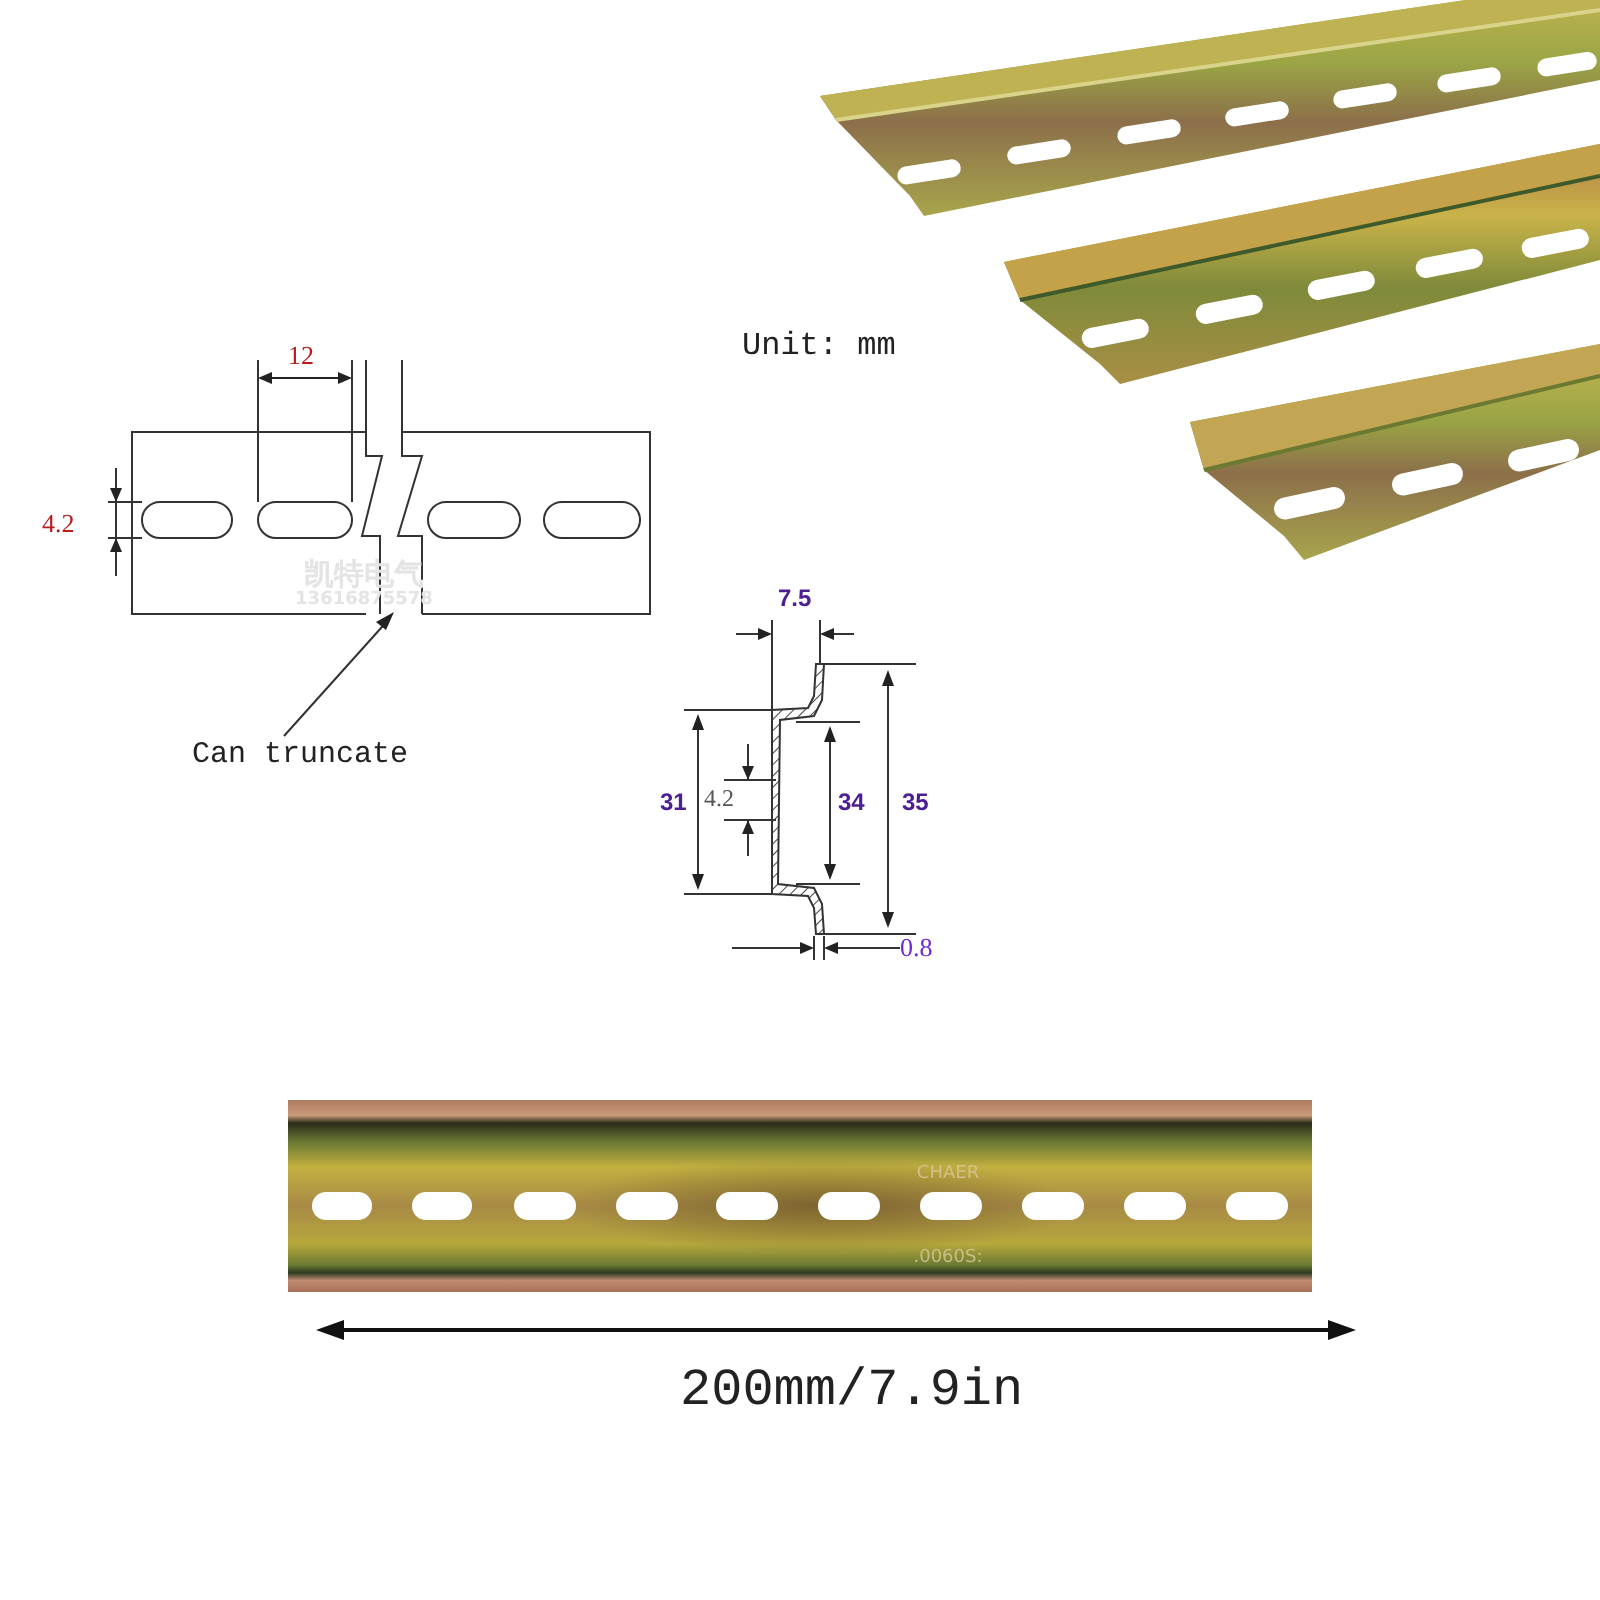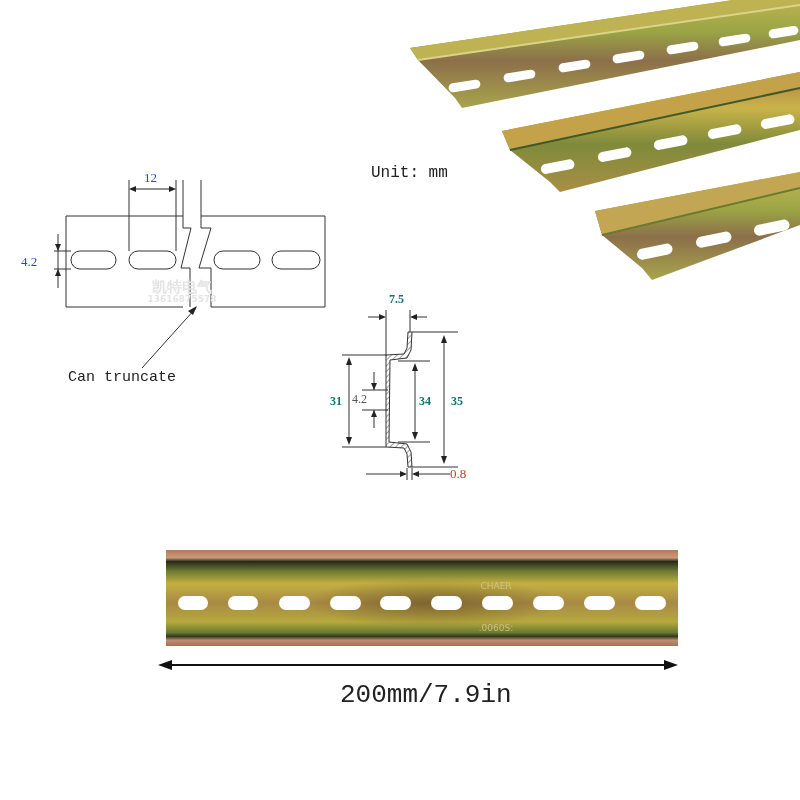--- a/index.html
+++ b/index.html
@@ -1,19 +1,19 @@
 <!DOCTYPE html>
 <html><head>
 <meta charset="utf-8">
 <style>
   html, body { margin:0; padding:0; background:#ffffff; }
   body { width:800px; height:800px; position:relative; overflow:hidden; font-family:"DejaVu Serif", serif; }
   .abs { position:absolute; }
-  .serif-label { font-family:"Liberation Serif", "DejaVu Serif", serif; color:#1d4ed8; }
-  .sans-label { font-family:Liberation Serif, serif; color:#0f766e; font-weight:bold; }
+  .serif-label { font-family:"Liberation Serif", "DejaVu Serif", serif; color:#b91c1c; }
+  .sans-label { font-family:Liberation Sans, sans-serif; color:#4c1d95; font-weight:bold; }
   .mono-label { font-family:"Liberation Mono", "DejaVu Sans Mono", monospace; color:#222; }
   svg { position:absolute; left:0; top:0; }
 </style>
 </head>
 <body>
 
 <div class="abs" style="left:0;top:0;width:340px;height:400px;">
   <svg width="340" height="400">
     <g stroke="#333" stroke-width="1" fill="none">
 
@@ -48,21 +48,21 @@
       <polygon points="58,269 55,276 61,276"></polygon>
 
       <polygon points="197,306 188,311 193,315"></polygon>
     </g>
 
     <text x="182" y="292" text-anchor="middle" font-family="DejaVu Sans, sans-serif" font-size="15" font-weight="bold" fill="#e4e4e4">凯特电气</text>
     <text x="182" y="302" text-anchor="middle" font-family="DejaVu Sans, sans-serif" font-size="9" font-weight="bold" fill="#e4e4e4">13616875578</text>
   </svg>
   <div class="abs serif-label" style="left:144px;top:170px;font-size:13px;">12</div>
   <div class="abs serif-label" style="left:21px;top:254px;font-size:13px;">4.2</div>
-  <div class="abs mono-label" style="left:68px;top:369px;font-size:15px;">Can truncate</div>
+  <div class="abs mono-label" style="left:96px;top:369px;font-size:15px;">Can truncate</div>
 </div>
 
 <div class="abs mono-label" style="left:371px;top:164px;font-size:16px;letter-spacing:0px;">Unit: mm</div>
 
 <div class="abs" style="left:330px;top:280px;width:170px;height:210px;">
   <svg width="170" height="210">
     <defs>
       <pattern id="hatch" width="4" height="4" patternUnits="userSpaceOnUse" patternTransform="rotate(45)">
         <line x1="0" y1="0" x2="0" y2="4" stroke="#444" stroke-width="1"></line>
       </pattern>
@@ -112,21 +112,21 @@
       <polygon points="44,130 41,137 47,137"></polygon>
       <polygon points="77,194 70,191 70,197"></polygon>
       <polygon points="82,194 89,191 89,197"></polygon>
     </g>
   </svg>
   <div class="abs sans-label" style="left:59px;top:12px;font-size:12px;">7.5</div>
   <div class="abs sans-label" style="left:0px;top:114px;font-size:12px;">31</div>
   <div class="abs serif-label" style="left:22px;top:112px;font-size:12px;color:#555;">4.2</div>
   <div class="abs sans-label" style="left:89px;top:114px;font-size:12px;">34</div>
   <div class="abs sans-label" style="left:121px;top:114px;font-size:12px;text-align:center;">35</div>
-  <div class="abs serif-label" style="left:120px;top:186px;font-size:13px;color:#c2410c;">0.8</div>
+  <div class="abs serif-label" style="left:120px;top:186px;font-size:13px;color:#6d28d9;">0.8</div>
 </div>
 
 <div class="abs" style="left:400px;top:0;width:400px;height:290px;">
   <svg width="400" height="290">
     <defs>
       <linearGradient id="g1" x1="0" y1="0" x2="0" y2="1">
         <stop offset="0" stop-color="#c9b653"></stop>
         <stop offset="0.35" stop-color="#9aa545"></stop>
         <stop offset="0.6" stop-color="#8c6f4a"></stop>
         <stop offset="1" stop-color="#a8a54c"></stop>
@@ -173,21 +173,21 @@
       <polyline points="202,235 400,188" stroke="#6b7a30" stroke-width="2" fill="none"></polyline>
       <g fill="#ffffff">
         <rect x="236" y="250" width="36" height="11" rx="5.5" transform="rotate(-12 236 250)"></rect>
         <rect x="295" y="238" width="36" height="11" rx="5.5" transform="rotate(-12 295 238)"></rect>
         <rect x="353" y="226" width="36" height="11" rx="5.5" transform="rotate(-12 353 226)"></rect>
       </g>
     </g>
   </svg>
 </div>
 
-<div class="abs" style="left:166px;top:550px;width:512px;height:115px;">
+<div class="abs" style="left:144px;top:550px;width:512px;height:115px;">
   <svg width="512" height="96">
     <defs>
       <linearGradient id="fb" x1="0" y1="0" x2="0" y2="1">
         <stop offset="0" stop-color="#b07a5e"></stop>
         <stop offset="0.08" stop-color="#c99b7a"></stop>
         <stop offset="0.12" stop-color="#2a2a18"></stop>
         <stop offset="0.22" stop-color="#6c7a34"></stop>
         <stop offset="0.35" stop-color="#c3b040"></stop>
         <stop offset="0.55" stop-color="#a88a45"></stop>
         <stop offset="0.75" stop-color="#b6a83d"></stop>

